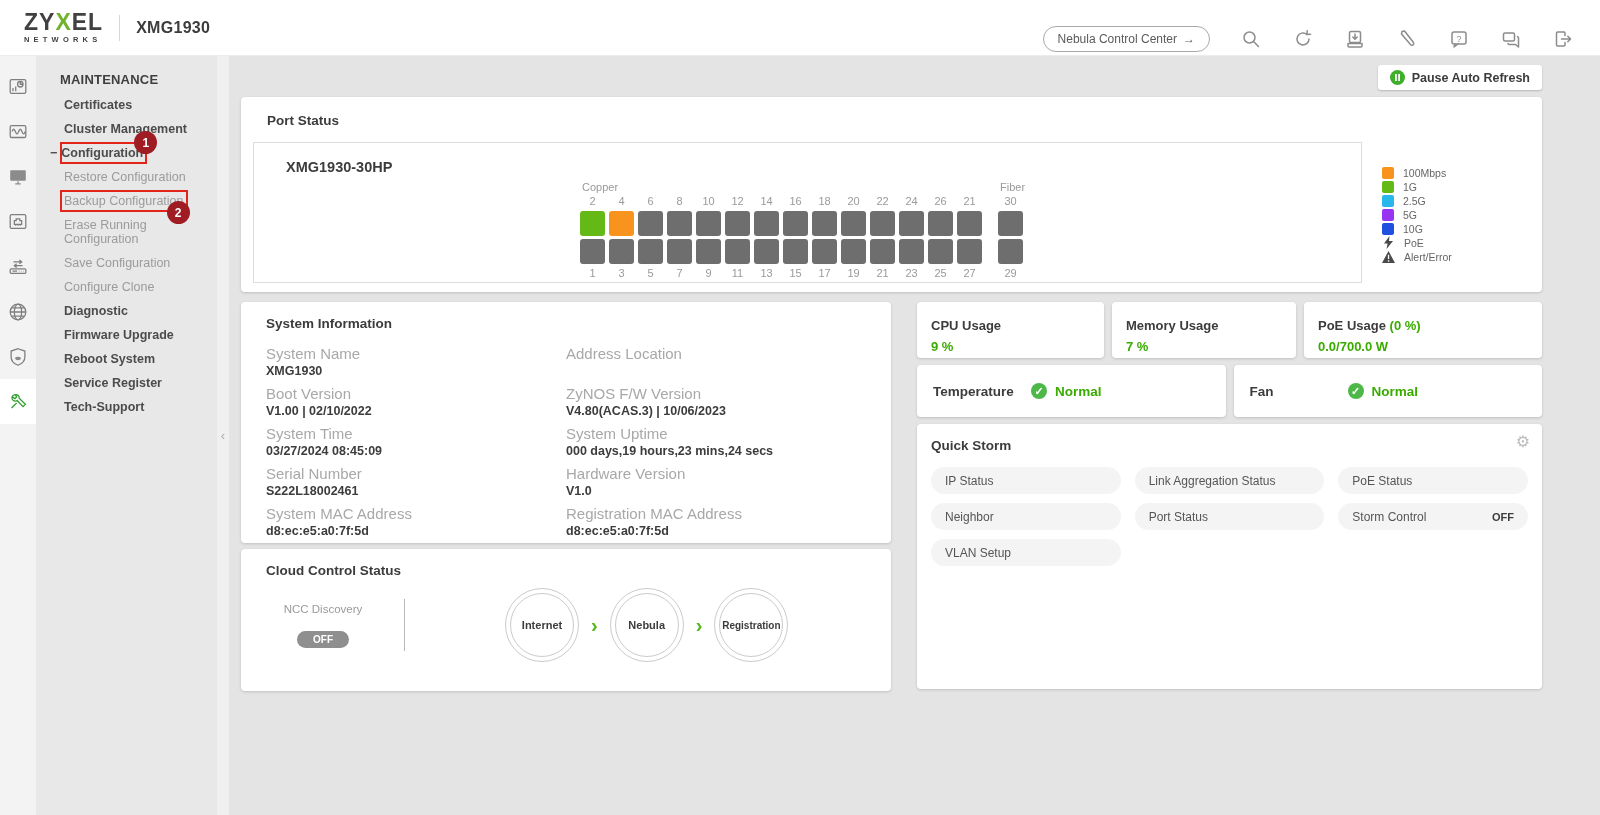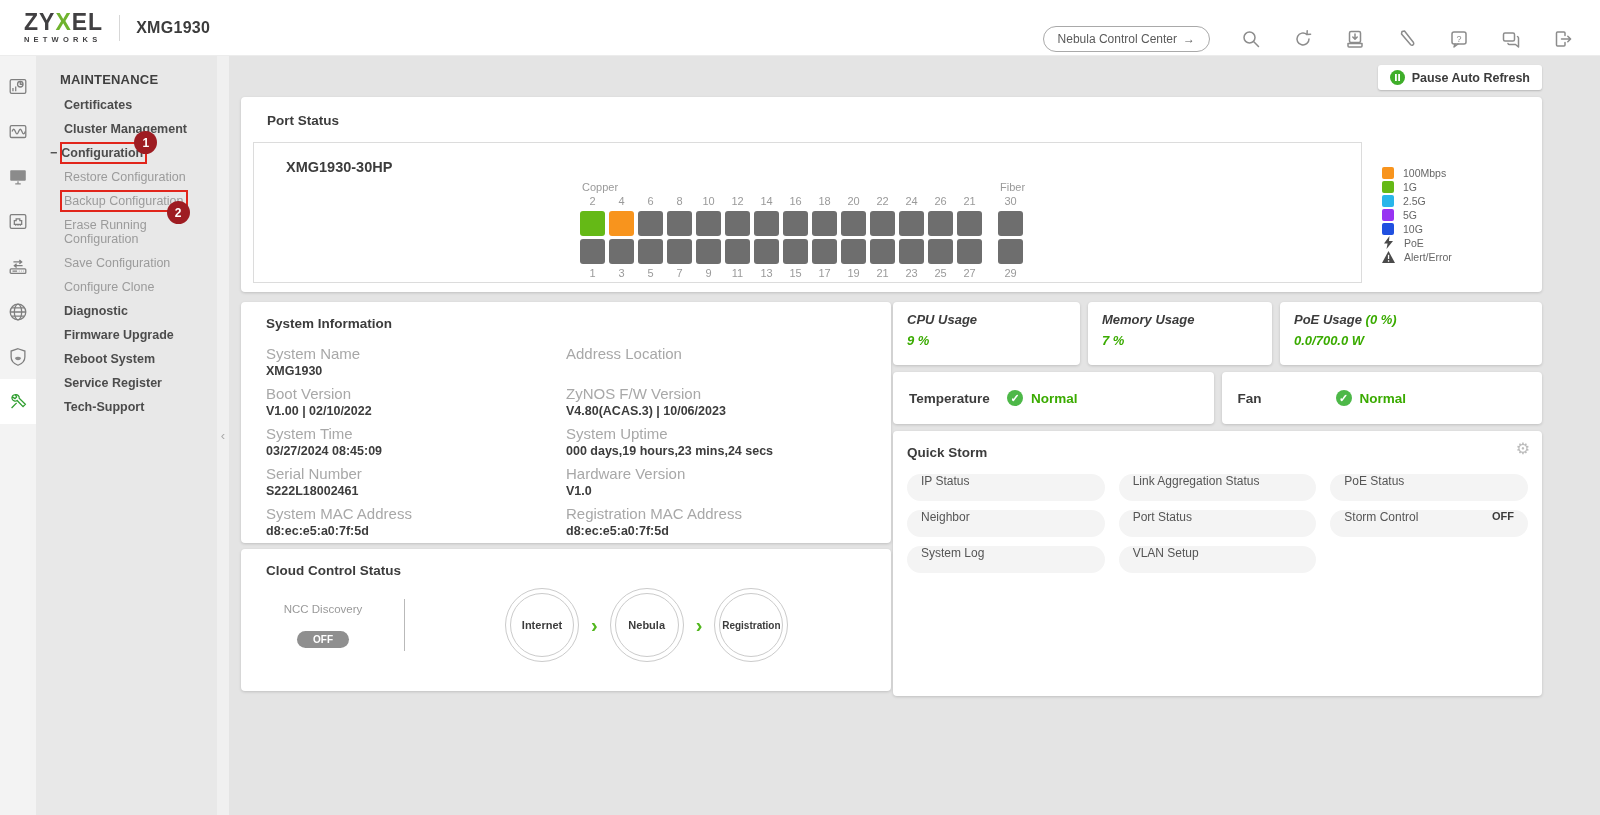--- a/index.html
+++ b/index.html
@@ -67,21 +67,21 @@
   .pg-col { display:flex; flex-direction:column; align-items:center; gap:3px; }
   .pg-num { font-size:11px; color:#9a9a9a; height:13px; line-height:13px; }
   .pg-sq { width:25px; height:25px; border-radius:3px; }
   .legend { width:168px; padding:24px 0 0 20px; }
   .legend-item { display:flex; align-items:center; gap:9px; height:13.5px; margin-bottom:.5px; }
   .legend-swatch { width:12px; height:12px; border-radius:2px; flex:0 0 auto; }
   .legend-ico { width:13px; display:flex; justify-content:center; flex:0 0 auto; }
   .legend-label { font-size:10.5px; color:#666; }
 
   
-  .lower { display:flex; gap:2px; margin-top:10px; }
+  .lower { display:flex; gap:26px; margin-top:10px; }
   .col-left { width:650px; }
   .col-right { flex:1; }
 
   .sysinfo-card { height:241px; padding:14px 25px; }
   .si-grid { display:flex; margin-top:8px; }
   .si-col { width:50%; }
   .si-label { font-size:15px; color:#a8a8a8; margin-top:6px; }
   .si-value { font-size:12.5px; font-weight:700; color:#3c3c3c; margin-top:2px; min-height:15px; }
 
   .cloud-card { height:142px; padding:14px 25px; margin-top:6px; }
@@ -92,37 +92,37 @@
     color:#fff; font-size:10px; font-weight:700; display:flex; align-items:center; justify-content:center; cursor:pointer; }
   .cloud-divider { width:1px; height:52px; background:#b9b9b9; margin-left:36px; }
   .cloud-steps { display:flex; align-items:center; margin-left:100px; gap:12px; }
   .step-circle { width:74px; height:74px; border-radius:50%; border:1px solid #cbcbcb;
     display:flex; align-items:center; justify-content:center; }
   .step-inner { width:64px; height:64px; border-radius:50%; border:1px solid #cbcbcb;
     display:flex; align-items:center; justify-content:center; font-size:11px; font-weight:700; color:#3c3c3c; text-align:center; }
   .step-chev { color:#52b71e; font-size:20px; font-weight:700; line-height:1; }
 
   .metric-row { display:flex; gap:8px; }
-  .metric-card { height:63px; padding:10px 14px;font-style:italic; }
+  .metric-card { height:56px; padding:16px 14px; }
   .metric-card.cpu { width:187px; } .metric-card.mem { width:184px; } .metric-card.poe { flex:1; }
   .metric-label { font-size:13px; font-weight:700; color:#3c3c3c; }
   .metric-value { font-size:13px; font-weight:700; color:#3aab00; margin-top:6px; }
   .green-part { color:#3aab00; }
 
   .status-row { display:flex; gap:8px; margin-top:7px; }
   .status-card { flex:1; height:52px; display:flex; align-items:center; padding:0 16px; }
   .status-label { font-size:13.5px; font-weight:700; color:#3c3c3c; width:98px; }
   .status-val { display:flex; align-items:center; gap:8px; font-size:13.5px; font-weight:700; color:#3aab00; }
   .check-circ { width:16px; height:16px; border-radius:50%; background:#4db848; color:#fff;
     font-size:11px; display:flex; align-items:center; justify-content:center; }
 
   .ql-card { height:265px; margin-top:7px; padding:14px; position:relative; }
   .ql-gear { position:absolute; top:8px; right:12px; color:#bcbcbc; font-size:16px; cursor:pointer; }
   .ql-grid { display:grid; grid-template-columns:repeat(3,1fr); gap:9px 14px; margin-top:14px; }
-  .ql-pill { height:27px; border-radius:13.5px; background:#f4f4f4; display:flex; align-items:flex-start;
+  .ql-pill { height:27px; border-radius:13.5px; background:#f4f4f4; display:flex; align-items:center;
     padding:0 14px; font-size:12px; color:#555; cursor:pointer; }
   .ql-pill .suffix { margin-left:auto; font-size:11px; font-weight:700; color:#3c3c3c; }
   .ql-pill.alert { color:#e9534a; }
   .ql-alert-badge { margin-left:auto; width:16px; height:16px; border-radius:50%; background:#c71f1f;
     color:#fff; font-size:10px; font-weight:700; display:flex; align-items:center; justify-content:center; }
 </style>
 </head>
 <body>
 
 <div class="header">
@@ -544,23 +544,20 @@
                   <span>Neighbor</span>
                 </div>
                 <div class="ql-pill">
                   <span>Port Status</span>
                 </div>
                 <div class="ql-pill">
                   <span>Storm Control</span>
                   <span class="suffix">OFF</span>
                 </div>
                 <div class="ql-pill">
-                  <span>System Log</span>
-                </div>
-                <div class="ql-pill">
                   <span>VLAN Setup</span>
                 </div>
               </div>
           </div>
         </div>
       </div>
 
     </div>
   </div>
 </div>

